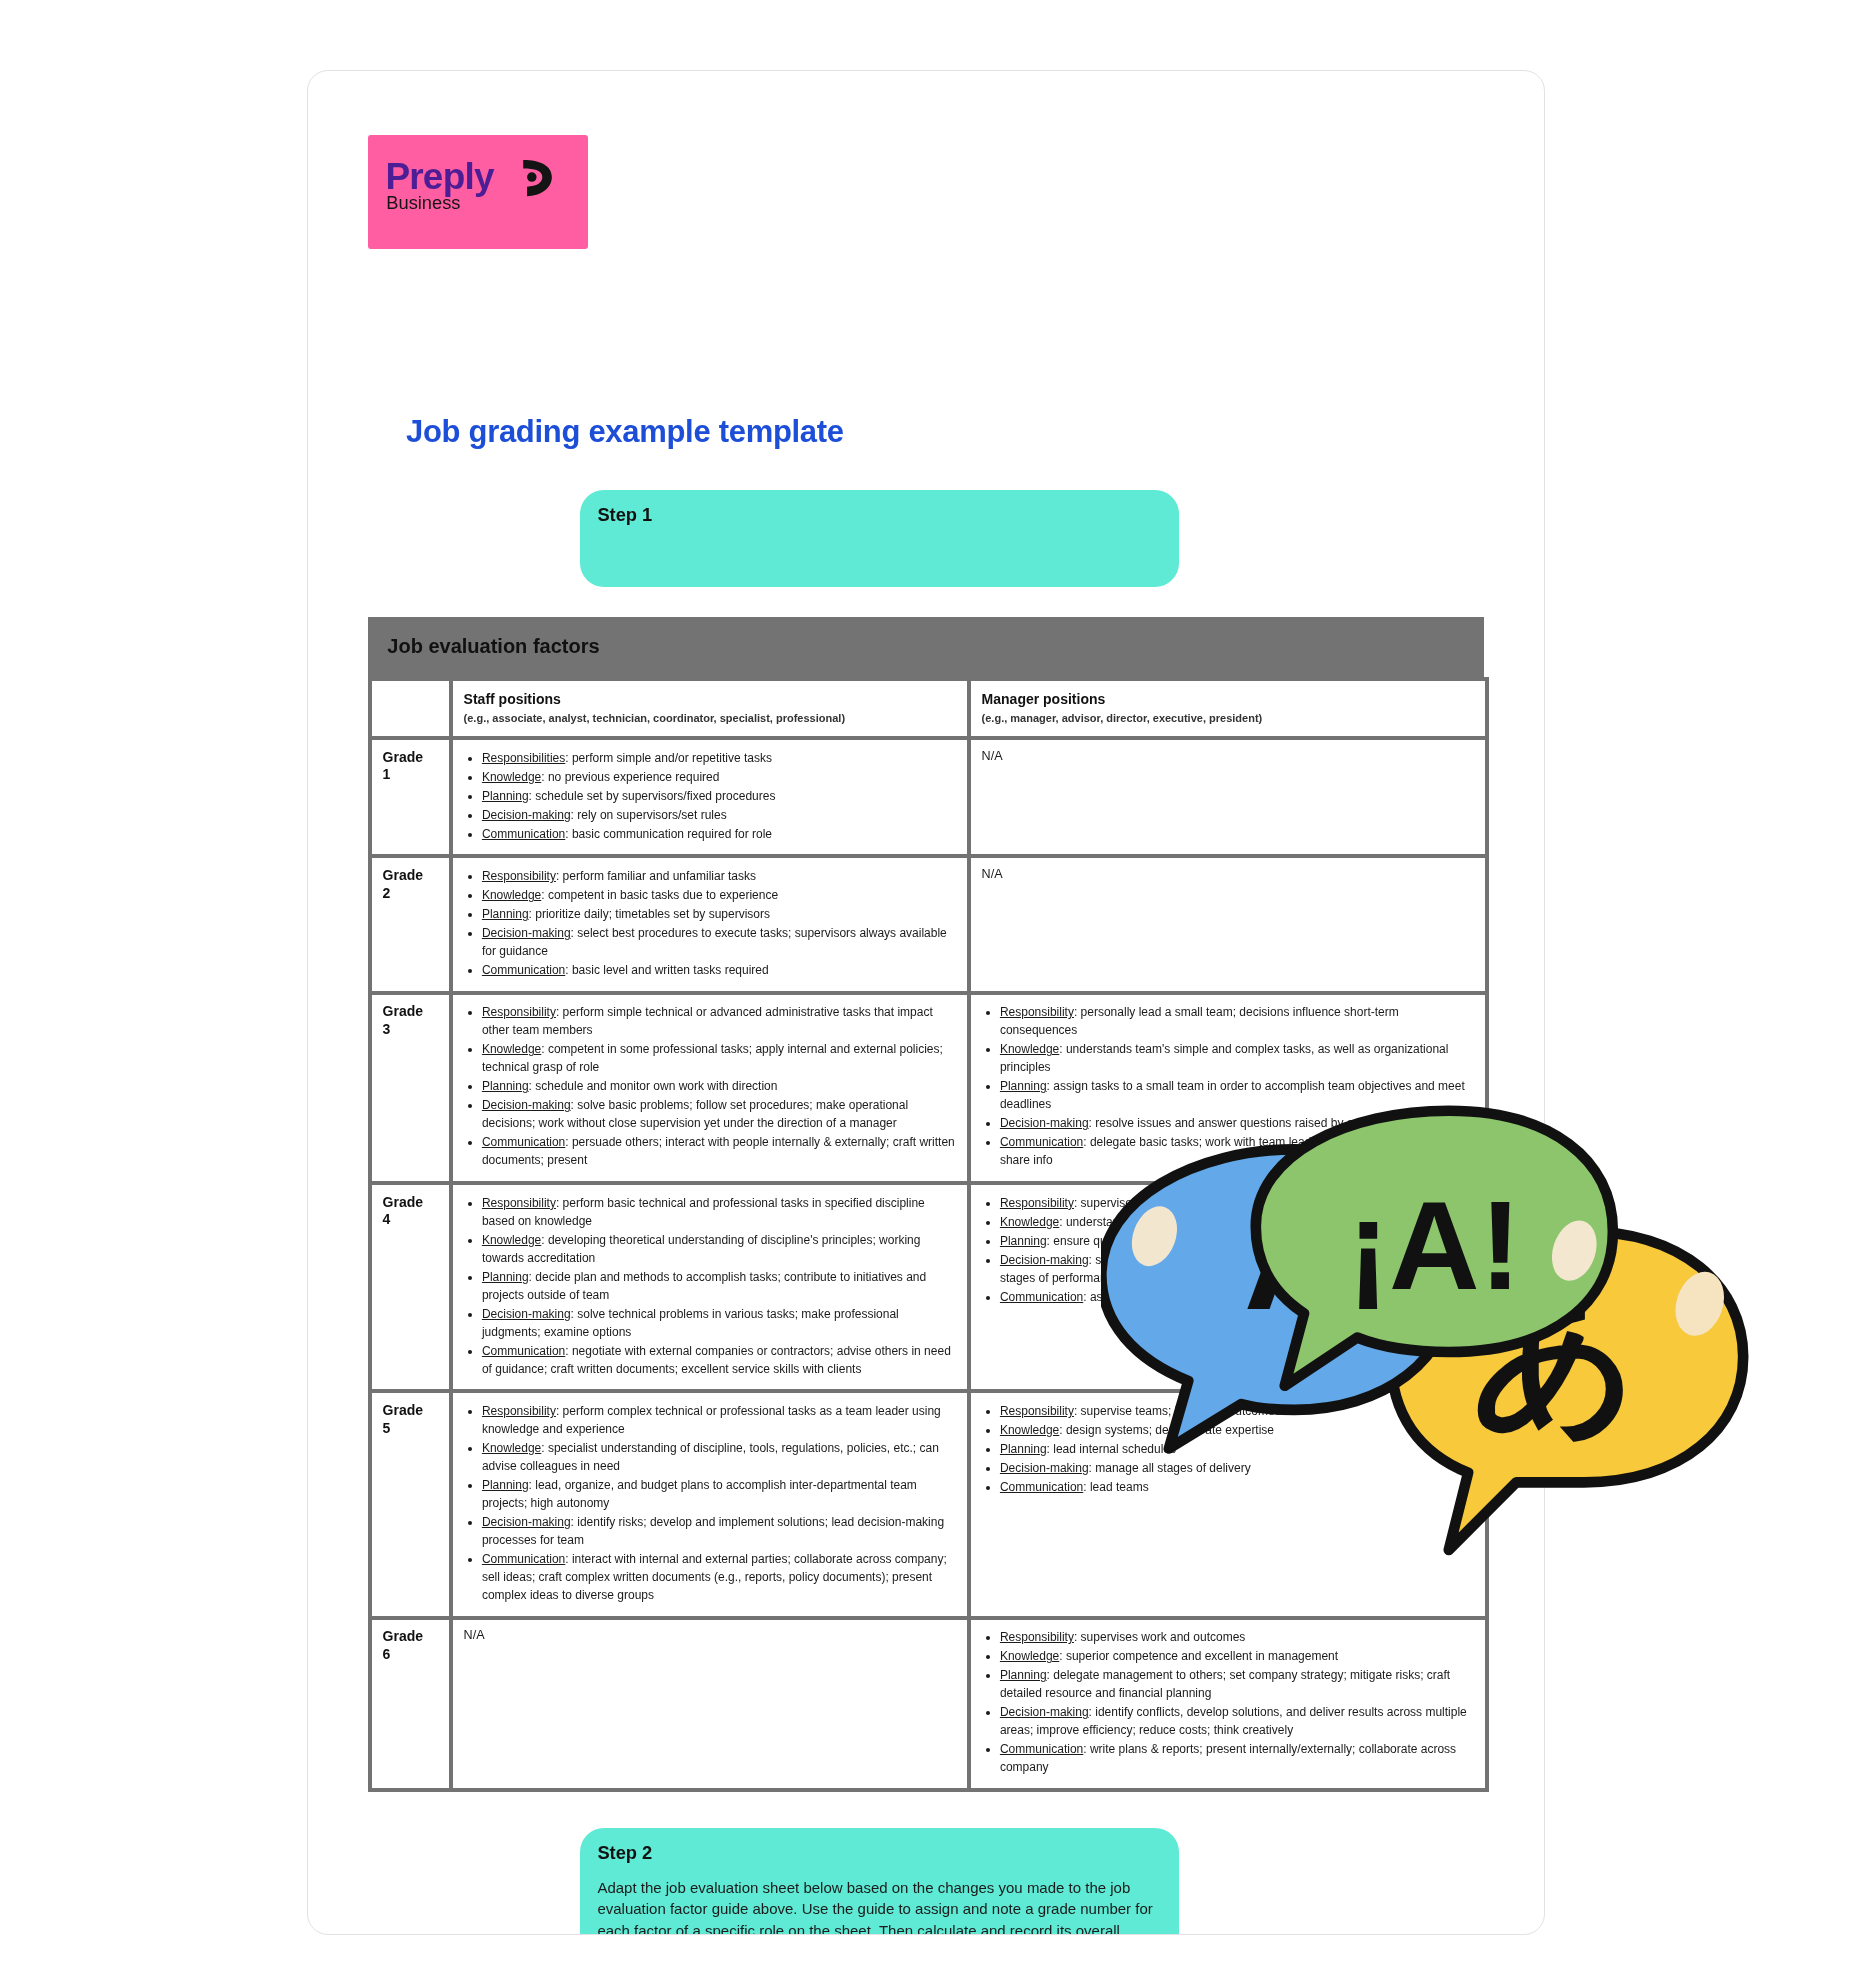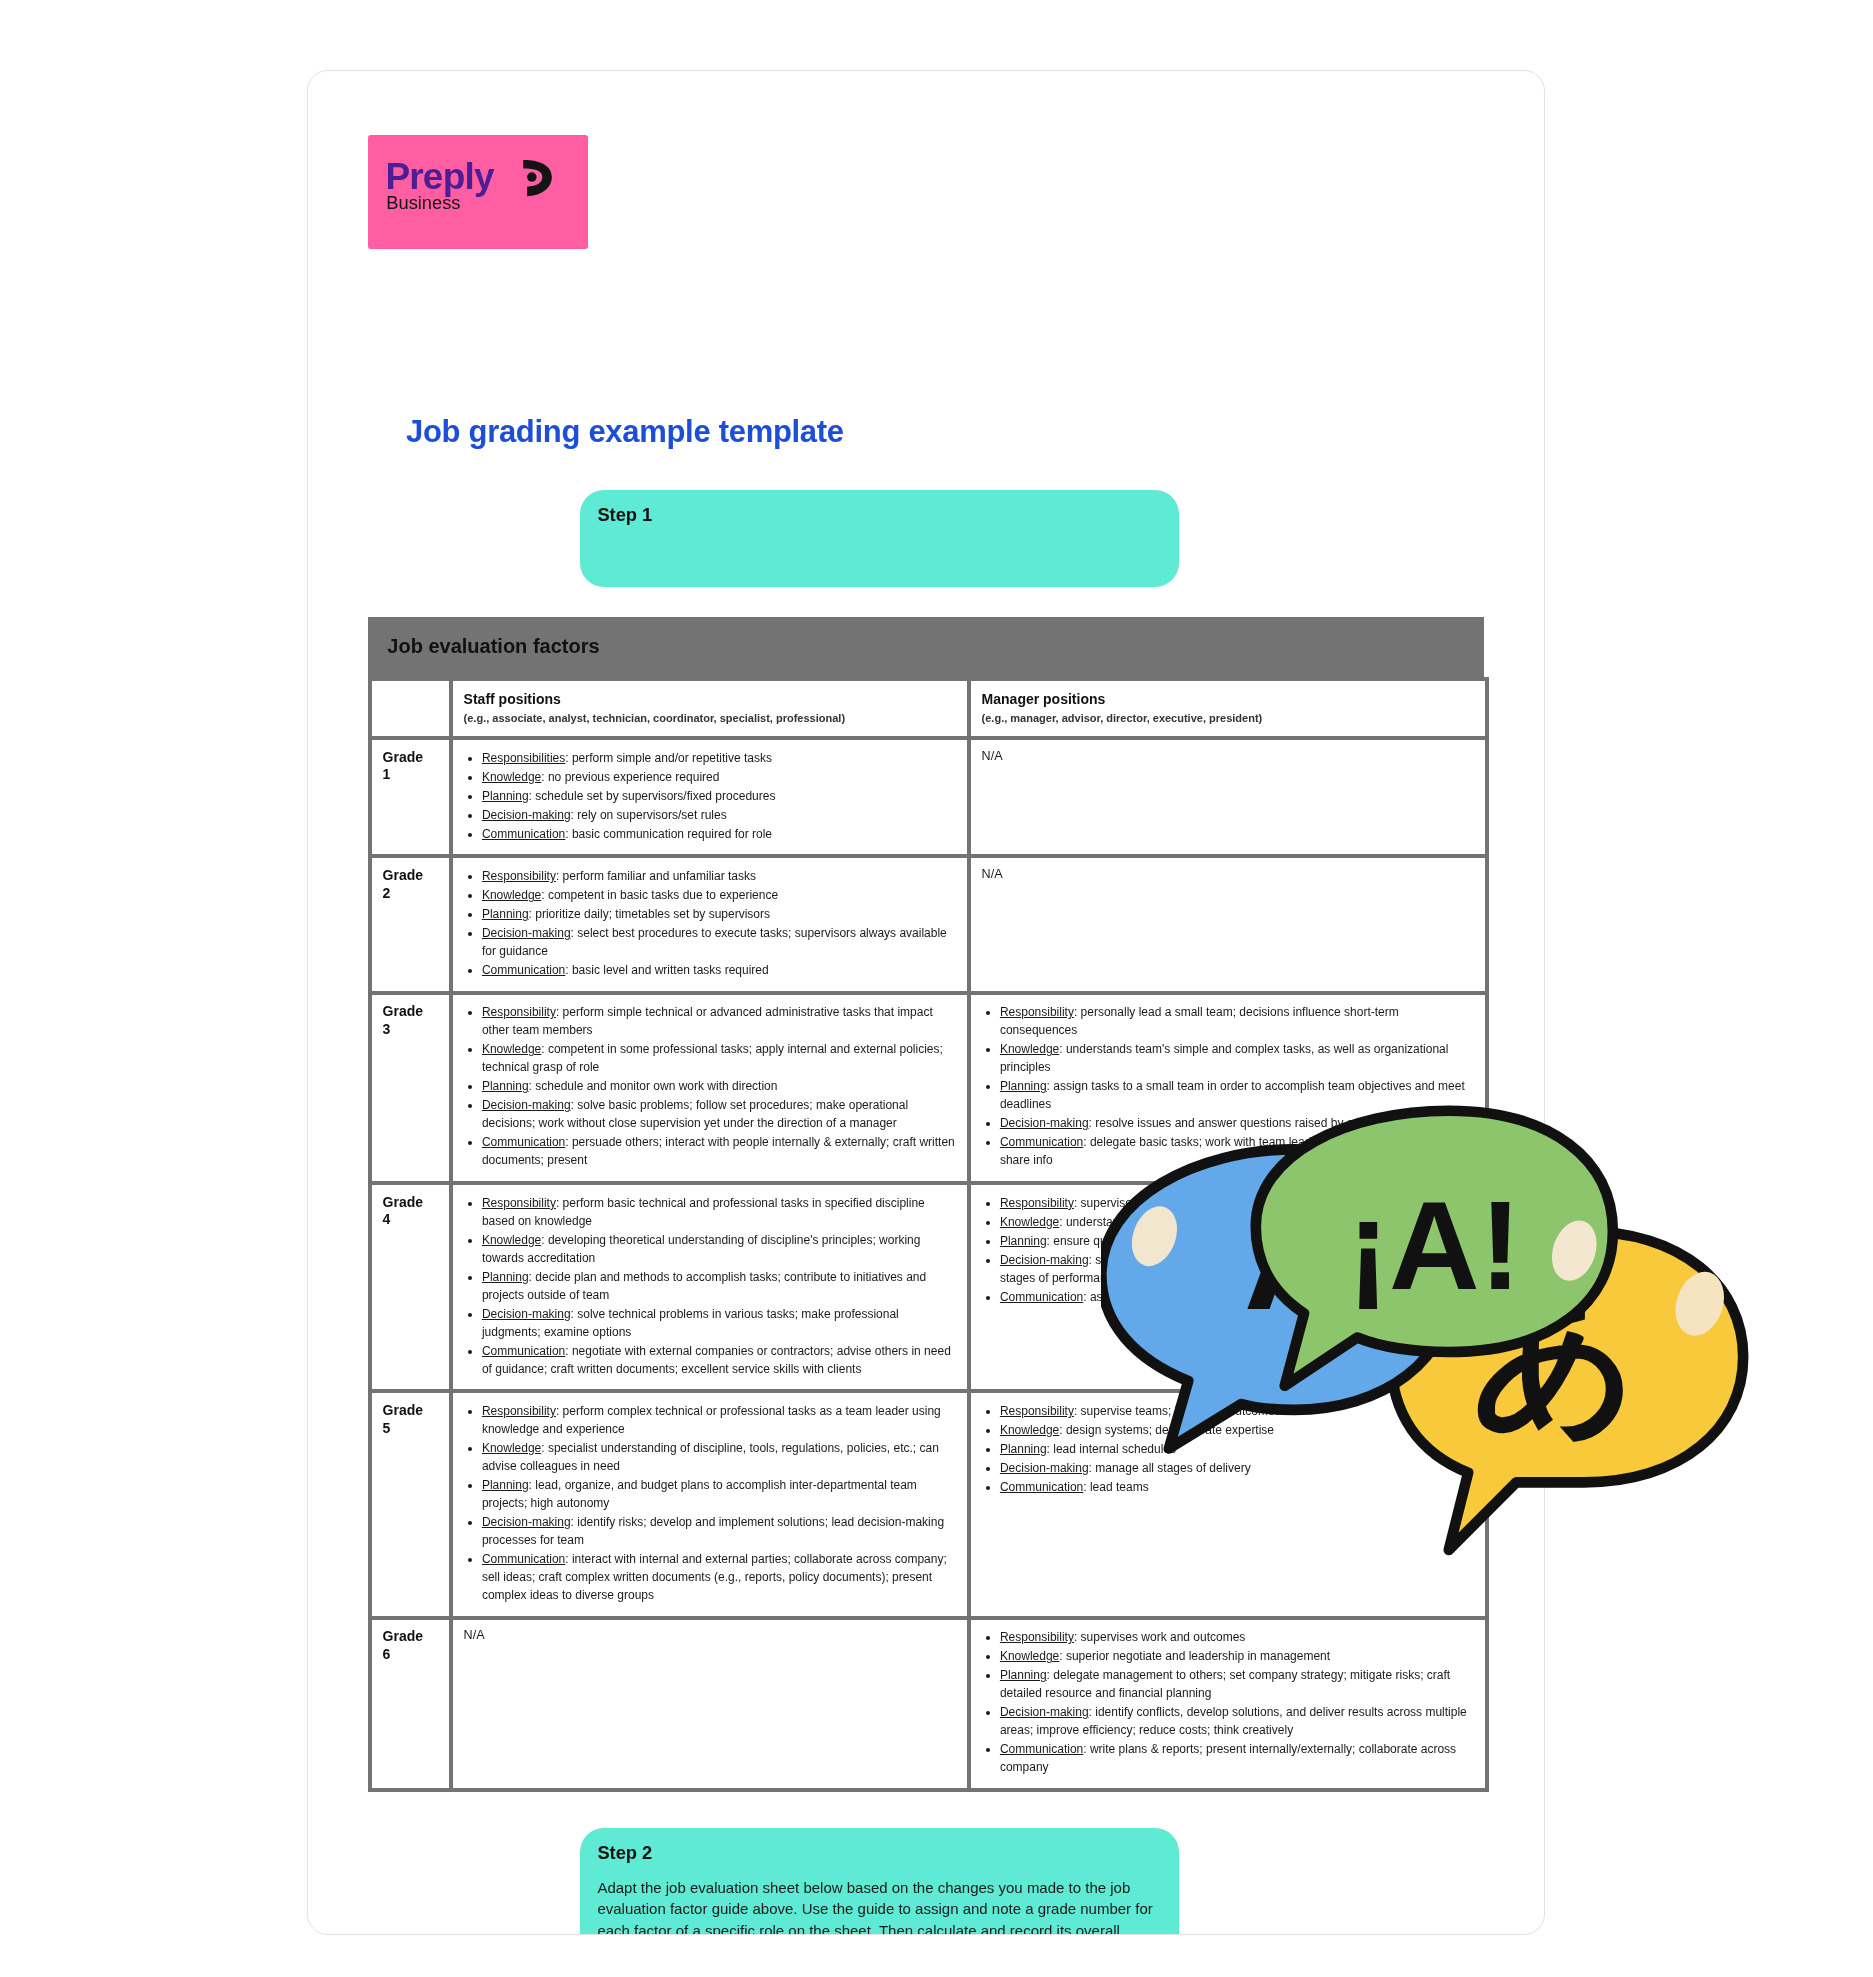--- a/index.html
+++ b/index.html
@@ -347,21 +347,21 @@
               <td>
                 <div class="grade-label">Grade
 6</div>
               </td>
               <td>
                 <div class="na">N/A</div>
               </td>
               <td>
                 <ul class="factors">
                   <li><span class="f">Responsibility</span><span>: supervises work and outcomes</span></li>
-                  <li><span class="f">Knowledge</span><span>: superior negotiate and leadership in management</span></li>
+                  <li><span class="f">Knowledge</span><span>: superior competence and excellent in management</span></li>
                   <li><span class="f">Planning</span><span>: delegate management to others; set company strategy; mitigate risks; craft detailed resource and financial planning</span></li>
                   <li><span class="f">Decision-making</span><span>: identify conflicts, develop solutions, and deliver results across multiple areas; improve efficiency; reduce costs; think creatively</span></li>
                   <li><span class="f">Communication</span><span>: write plans &amp; reports; present internally/externally; collaborate across company</span></li>
                 </ul>
               </td>
             </tr>
           </tbody>
       </table>
 
       <div class="step-box" id="step2-box">

